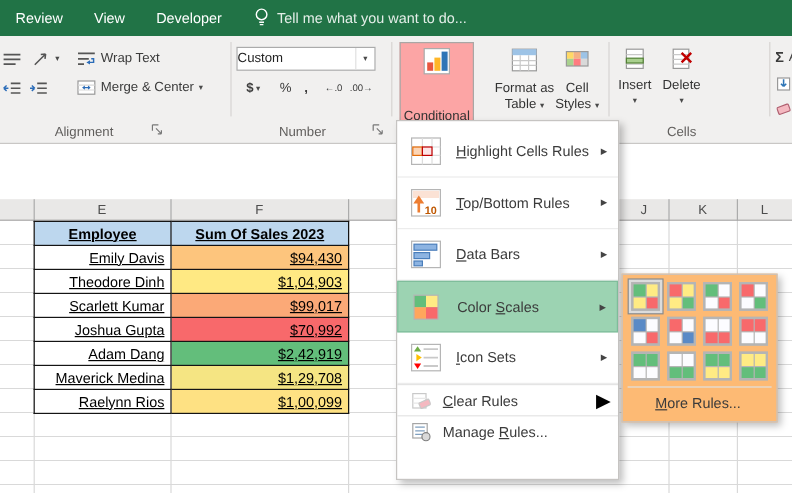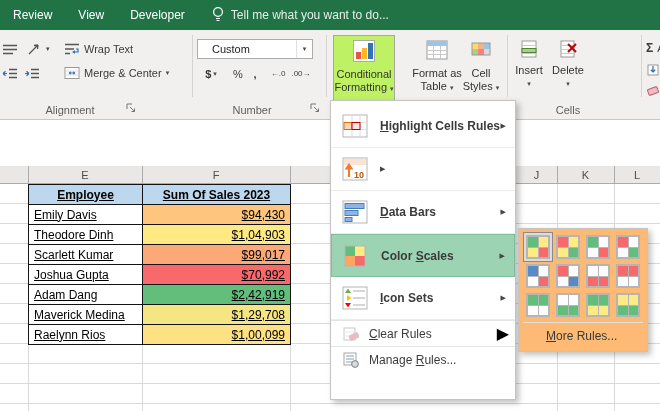--- a/index.html
+++ b/index.html
@@ -16,57 +16,57 @@
   
   .ribbon { position:absolute; left:0; top:30px; width:660px; height:90px;
     background:#F1F0EF; border-bottom:1px solid #C9C7C5; font-size:11px; color:#3b3b3b; }
   .vsep { position:absolute; top:5px; width:1px; height:62px; background:#D6D4D2; }
   .grp-label { position:absolute; top:74px; font-size:11px; color:#605e5c; text-align:center; }
   .launcher { position:absolute; top:73px; }
   .rbtn { position:absolute; display:flex; align-items:center; gap:4px; height:20px; white-space:nowrap; }
   .arrow { font-size:7px; color:#4a4a4a; }
   .combo { position:absolute; left:197px; top:9px; width:116px; height:20px; background:#fff;
     border:1px solid #ABABAB; display:flex; align-items:center; }
-  .combo .val { flex:1; padding-left:14px; font-size:11px; color:#222; }
+  .combo .val { flex:1; padding-left:0; font-size:11px; color:#222; }
   .combo .drop { width:16px; text-align:center; border-left:1px solid #E0E0E0; height:100%;
     display:flex; align-items:center; justify-content:center; }
   .smallbtn { position:absolute; top:34px; height:19px; display:flex; align-items:center;
     justify-content:center; gap:2px; color:#3b3b3b; }
   .bigbtn { position:absolute; top:5px; height:66px; display:flex; flex-direction:column;
     align-items:center; text-align:center; line-height:13px; }
   .bigbtn .lbl { font-size:11px; color:#333; }
-  .pressed { background:#bef264; border:1px solid #A9A7A5; }
+  .pressed { background:#fca5a5; border:1px solid #A9A7A5;gap:22px; }
 
   
   .sheet { position:absolute; left:0; top:120px; width:660px; height:291px; background:#fff; }
   .colhdr { position:absolute; left:0; top:46px; width:660px; height:18px;
     background:#E9E8E7; border-bottom:1px solid #ABABAB; }
   .ch { position:absolute; top:0; height:18px; line-height:18px; text-align:center;
     font-size:11px; color:#4d4d4d; }
   .ch-tick { position:absolute; top:0; width:1px; height:18px; background:#ABABAB; }
   .rowlines { position:absolute; left:0; top:64px; width:660px; bottom:0;
     background:repeating-linear-gradient(to bottom, transparent 0 19px, #D9D9D9 19px 20px); }
   .vgl { position:absolute; top:64px; bottom:0; width:1px; background:#D9D9D9; }
   table.datatable { position:absolute; left:28px; top:64px; border-collapse:collapse; }
   .datatable th, .datatable td { border:1px solid #141414; height:20px; padding:0 5px;
     font-size:12px; color:#000;text-decoration:underline; }
   .datatable th { font-weight:bold; text-align:center; }
-  .datatable td.c-emp { width:114px; text-align:left; background:#fff; }
+  .datatable td.c-emp { width:114px; text-align:right; background:#fff; }
   .datatable td.c-val, .datatable th.c-val { width:148px; }
   .datatable td.c-val { text-align:right; }
   .datatable th.c-emp { width:114px; }
 
   
   .menu { position:absolute; left:330px; top:100px; width:186px; height:300px;
     background:#fff; border:1px solid #C6C4C2; box-shadow:3px 3px 6px rgba(0,0,0,.25);
     padding-top:4px; z-index:20; }
   .mi { height:43px; display:flex; align-items:center; padding:0 6px 0 8px;
     border-bottom:1px solid #ECECEC; }
   .mi .mi-ic { width:32px; display:flex; justify-content:center; margin-right:9px; }
-  .mi .mi-label { flex:1; font-size:12px; font-weight:700; color:#3b3b3b; }
+  .mi .mi-label { flex:1; font-size:12px; font-weight:400; color:#3b3b3b; }
   .mi .mi-arrow { font-size:7px; color:#444; padding-right:3px; }
   .mi.hl { background:#9CD3B2; border:1px solid #7FBD9B; }
   .mi-sm { height:26px; display:flex; align-items:center; padding:0 6px 0 12px;
     border-top:1px solid #E4E4E4; }
   .mi-sm .mi-ic { width:16px; margin-right:10px; display:flex; justify-content:center; }
   .mi-sm .mi-label { flex:1; font-size:12px; color:#3b3b3b; font-weight:400; }
 
   
   .submenu { position:absolute; left:518px; top:228px; width:130px; height:124px;
     background:#fdba74; border:1px solid #C6C4C2; box-shadow:3px 3px 6px rgba(0,0,0,.25); z-index:21; }
@@ -336,20 +336,21 @@
     <div class="mi">
       <span class="mi-ic">
         <svg width="28" height="28">
             <rect x="2" y="3" width="24" height="22" fill="#fff" stroke="#B5B5B5"></rect>
             <rect x="3" y="4" width="22" height="6" fill="#FBE2D5"></rect>
             <path d="M8 22V12" stroke="#ED7D31" stroke-width="2.2"></path>
             <path d="M8 8l-4.5 6.5h9z" fill="#ED7D31"></path>
             <text x="13" y="23" font-size="9" font-weight="bold" fill="#BF5700" font-family="Liberation Sans, sans-serif">10</text>
           </svg>
       </span>
+      <span class="mi-label"><span></span><u>T</u><span>op/Bottom Rules</span></span>
       <span class="mi-arrow">▶</span>
     </div>
 
     <div class="mi">
       <span class="mi-ic">
         <svg width="28" height="28">
             <rect x="2" y="3" width="24" height="22" fill="#fff" stroke="#B5B5B5"></rect>
             <rect x="4" y="5.5" width="19" height="5" fill="#8DB4E2" stroke="#4A7EBB"></rect>
             <rect x="4" y="12.5" width="13" height="5" fill="#8DB4E2" stroke="#4A7EBB"></rect>
             <rect x="4" y="19.5" width="7" height="4" fill="#8DB4E2" stroke="#4A7EBB"></rect>

